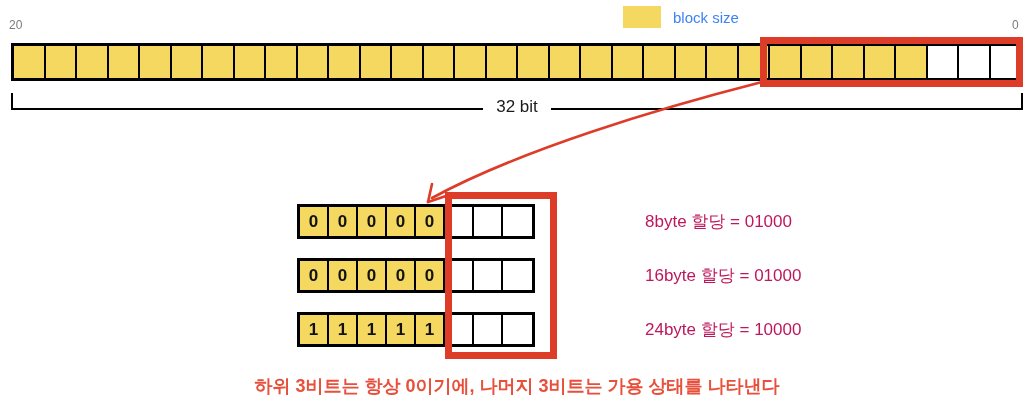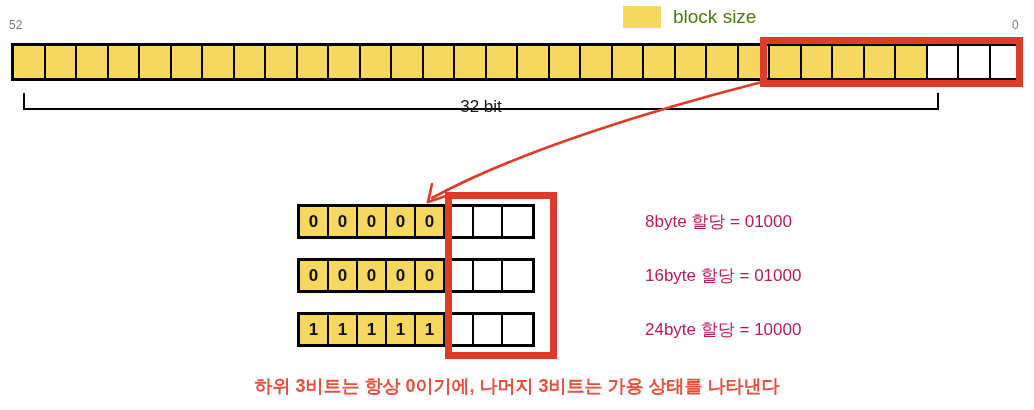--- a/index.html
+++ b/index.html
@@ -28,22 +28,22 @@
     display: flex;
     align-items: center;
     gap: 12px;
   }
   .legend-swatch {
     width: 38px;
     height: 22px;
     background: #F5D860;
   }
   .legend-label {
-    font-size: 19px;
-    color: #4d7c0f;
+    font-size: 15px;
+    color: #3b82f6;
     white-space: nowrap;
   }
 
   
   .bit-index {
     position: absolute;
     font-size: 12px;
     color: #7a7a7a;
   }
   .bit-index.left  { left: 9px;  top: 18px; }
@@ -78,23 +78,23 @@
     width: 263px;
     height: 50px;
     border: 7px solid #DC3C28;
     box-sizing: border-box;
     pointer-events: none;
   }
 
   
   .span-bracket {
     position: absolute;
-    left: 23px;
+    left: 11px;
     top: 93px;
-    width: 916px;
+    width: 1012px;
     height: 18px;
   }
   .span-bracket .tick {
     position: absolute;
     top: 0;
     width: 2px;
     height: 17px;
     background: #000000;
   }
   .span-bracket .tick.l { left: 0; }
@@ -202,21 +202,21 @@
 </head>
 <body>
 
 <div class="stage">
 
   <div class="legend">
     <div class="legend-swatch"></div>
     <div class="legend-label">block size</div>
   </div>
 
-  <div class="bit-index left">52</div>
+  <div class="bit-index left">20</div>
   <div class="bit-index right">0</div>
 
   <div class="word-bar" id="word-bar">
       <div class="word-cell filled"></div>
       <div class="word-cell filled"></div>
       <div class="word-cell filled"></div>
       <div class="word-cell filled"></div>
       <div class="word-cell filled"></div>
       <div class="word-cell filled"></div>
       <div class="word-cell filled"></div>

